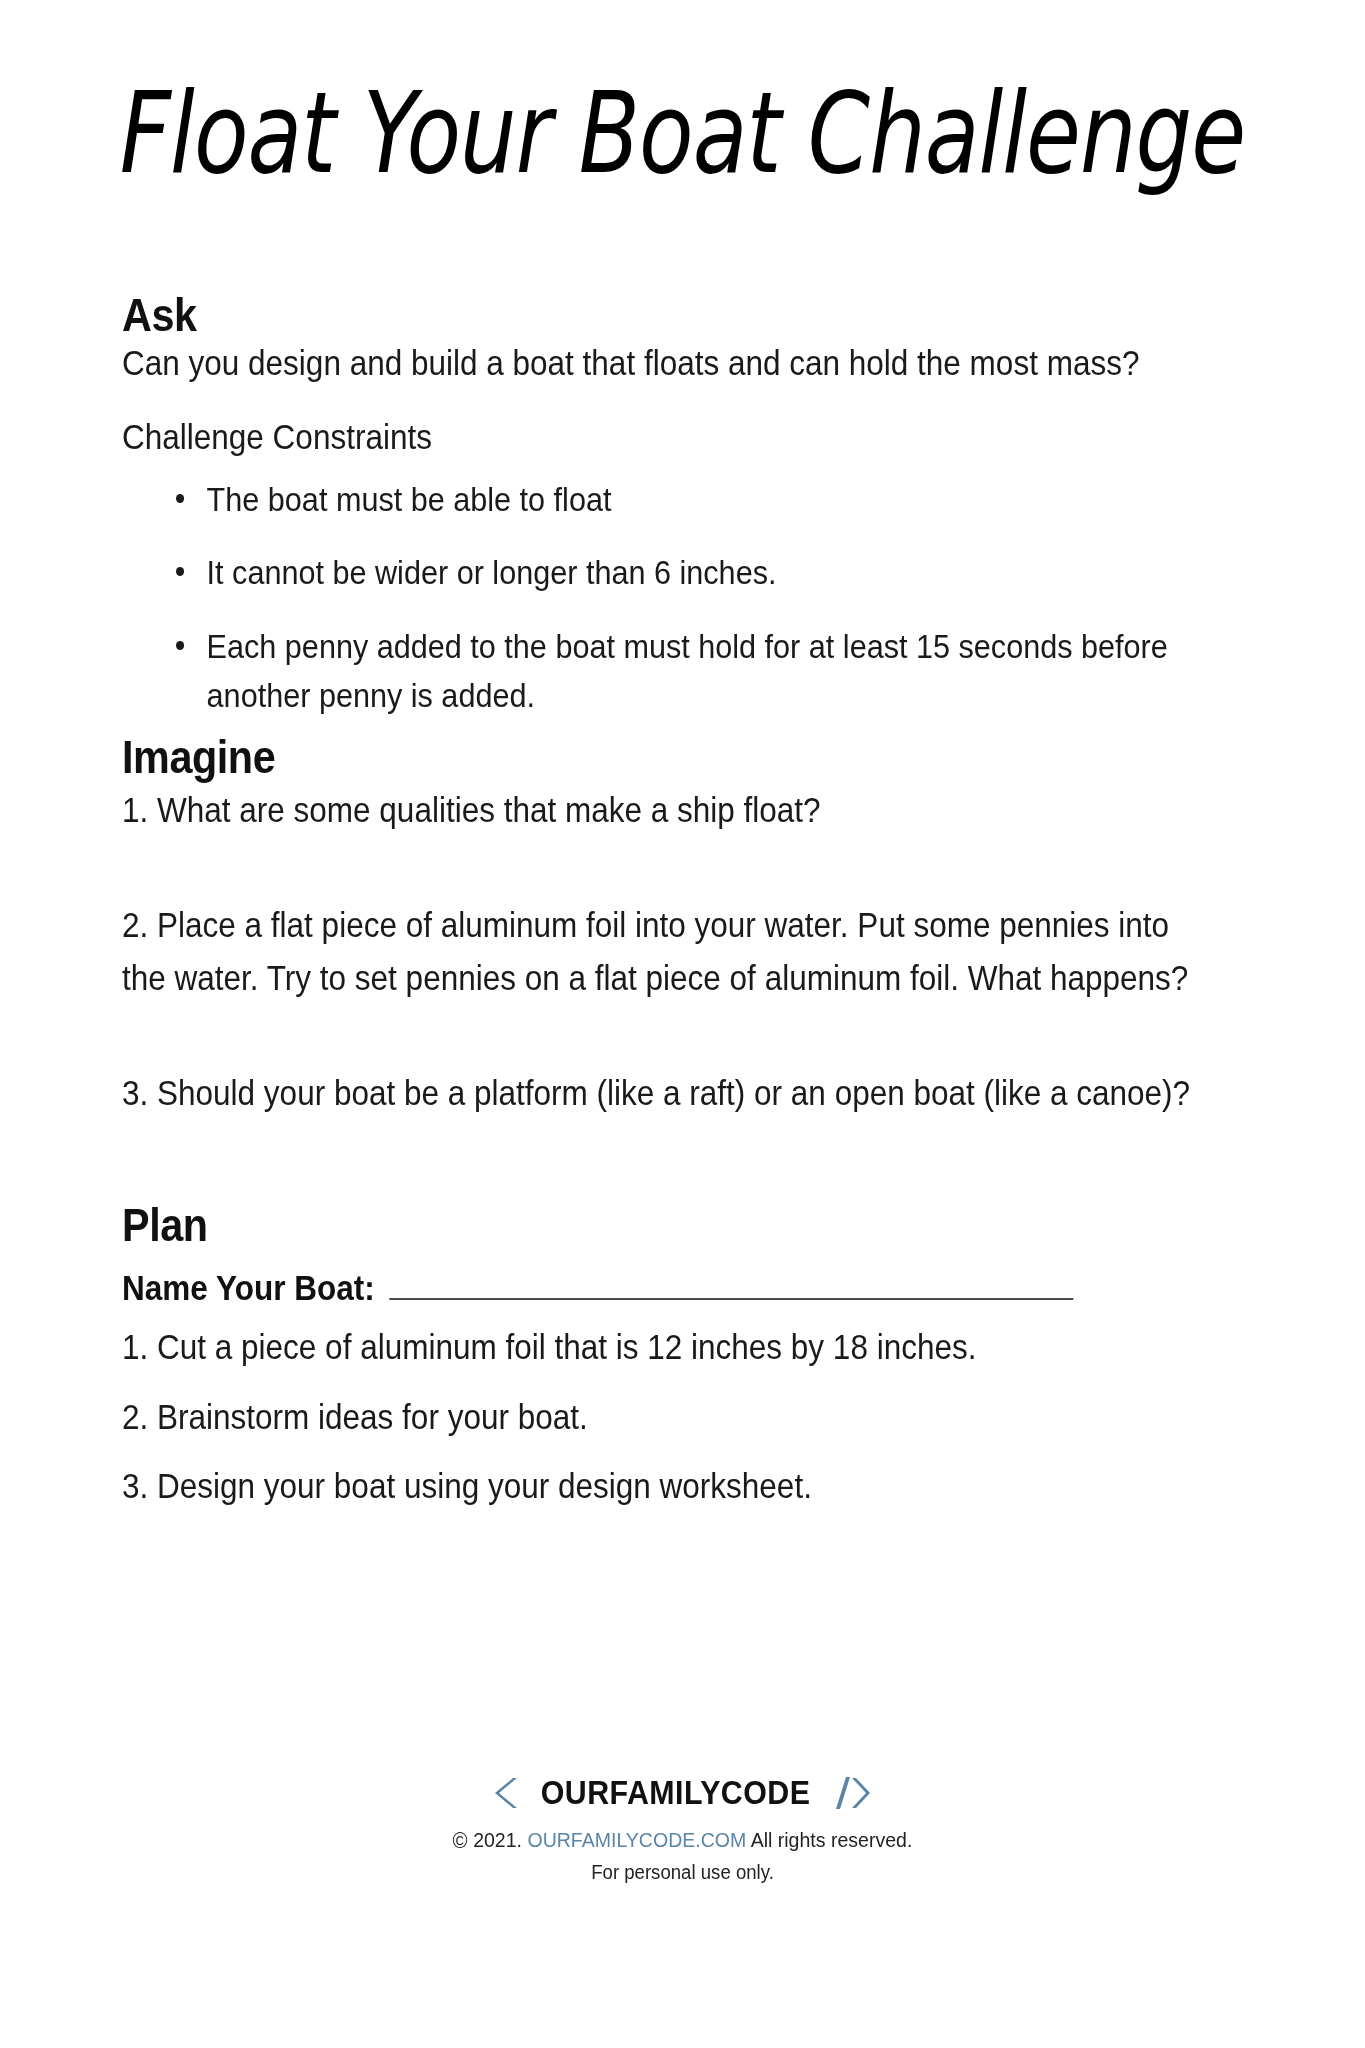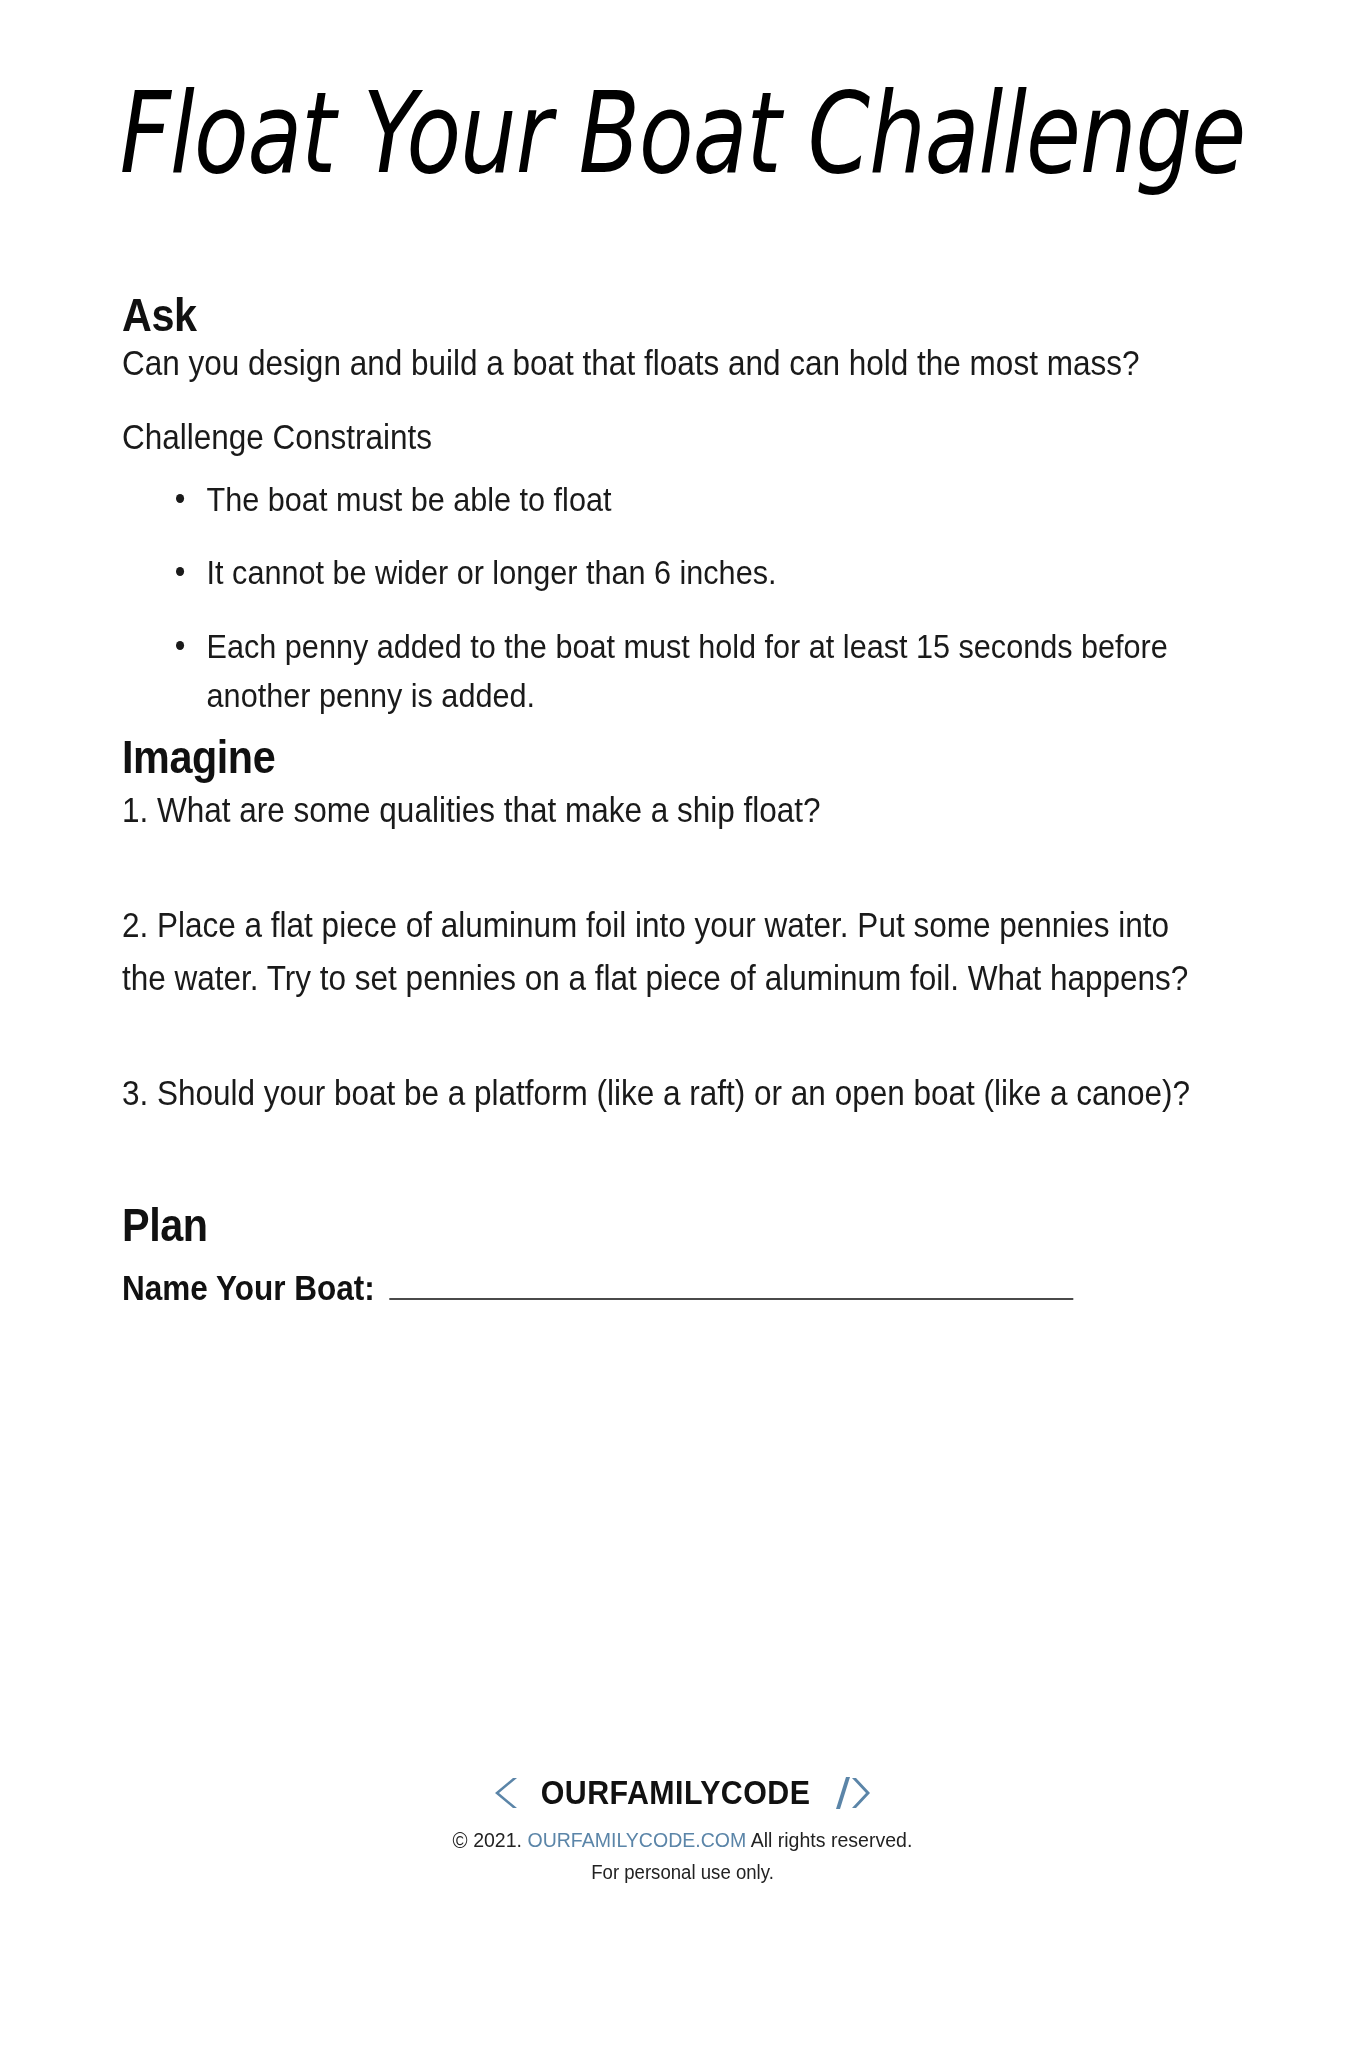--- a/index.html
+++ b/index.html
@@ -242,20 +242,25 @@
 
     <h2 class="section-heading">Plan</h2>
 
     <div class="name-boat-row">
       <span class="name-boat-label">Name Your Boat:</span>
       <span class="name-boat-blank" title=""></span>
     </div>
 
     <div class="gap-xs"></div>
 
+    <div class="plan-steps">
+      <p class="numbered">1. Cut a piece of aluminum foil that is 12 inches by 18 inches.</p>
+      <p class="numbered">2. Brainstorm ideas for your boat.</p>
+      <p class="numbered">3. Design your boat using your design worksheet.</p>
+    </div>
 
   </div>
 
   <div class="footer">
     <div class="logo-row">
       <span class="logo-chevron-left">
         <svg width="26" height="34" viewBox="0 0 26 34" aria-hidden="true">
           <path d="M24 2 L6 17 L24 32 L20 32 L2 17 L20 2 Z" fill="#5b85a8"></path>
         </svg>
       </span>

